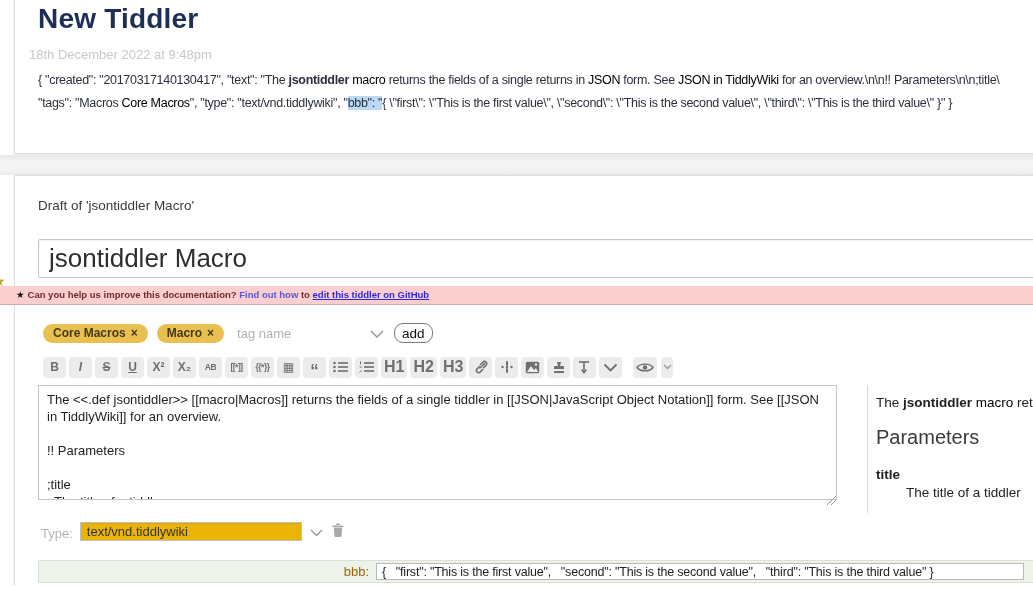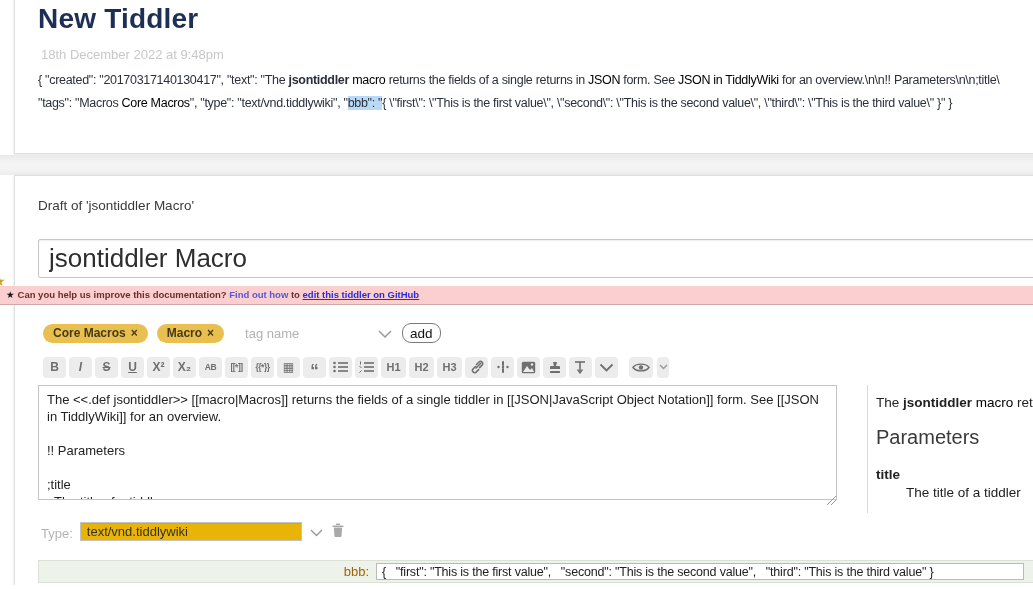--- a/index.html
+++ b/index.html
@@ -13,64 +13,64 @@
     border:1px solid #dedede; box-shadow:0 1px 3px rgba(0,0,0,.10);
   }
   .card1 { top:-6px; height:160px; }
   .band { position:absolute; left:0; top:155px; width:1033px; height:20px;
           background:linear-gradient(#e9e9e9,#f4f4f4 35%,#f4f4f4 70%,#ececec); }
   .card2 { top:175px; height:430px; }
 
   
   .h1-title { position:absolute; left:23px; top:8px; font-size:28px; font-weight:600;
               color:#1e2f55; letter-spacing:.2px; }
-  .subtitle { position:absolute; left:26px; top:52px; font-size:13px; color:#c8c8c8; }
+  .subtitle { position:absolute; left:14px; top:52px; font-size:13px; color:#c8c8c8; }
   .jsonline { position:absolute; left:23px; white-space:nowrap; font-size:12.5px;
               letter-spacing:-.3px; color:#2b303b; }
   .jl1 { top:78px; } .jl2 { top:101px; }
   .lnk { color:#000000; text-decoration:none; cursor:pointer; }
   .hl { background:#b9d9f7; }
 
   
   .draft-label { position:absolute; left:23px; top:22px; font-size:13.5px; color:#3a3a3a; }
   .title-input { position:absolute; left:23px; top:63px; width:1070px; height:39px;
                  border:1px solid #c6c6c6; border-radius:2px; background:#fff;
                  box-shadow:inset 0 1px 2px rgba(0,0,0,.07);
                  font-family:inherit; font-size:26px; color:#2e2e2e; padding:0 10px; }
   .gold-star { position:absolute; left:-7px; top:273px; font-size:14px; color:#c9a227; z-index:5; }
   .banner { position:absolute; left:0; top:286px; width:1033px; height:19px; z-index:4;
             background:#fbcfcf; border-bottom:1px solid #d2a9a9;
             font-size:9.5px; font-weight:600; color:#6d2c2c; line-height:18px;
-            padding-left:6px; white-space:nowrap; }
+            padding-left:16px; white-space:nowrap; }
   .banner .star { color:#1a1a1a; margin-right:3px; font-weight:400; }
   .banner a { cursor:pointer; }
   .banner .b-link1 { color:#5558d9; text-decoration:none; }
   .banner .b-link2 { color:#2b2bda; text-decoration:underline; }
 
   
   .tags-row { position:absolute; left:28px; top:146px; height:22px; display:flex; align-items:center; }
   .pill { display:inline-flex; align-items:center; height:19px; border-radius:10px;
           background:#e9c050; color:#45391a; font-size:12px; font-weight:600;
           padding:0 10px; margin-right:9px; cursor:pointer; }
   .pill .x { margin-left:5px; font-weight:600; }
   .tag-input { border:none; outline:none; font-family:inherit; font-size:13px; width:75px;
-               color:#333; background:transparent; margin-left:12px; }
+               color:#333; background:transparent; margin-left:4px; }
   .tag-input::placeholder { color:#b2b2b2; }
   .tag-chevron { margin-left:58px; margin-right:10px; }
   .add-btn { height:20px; padding:0 7px; border:1px solid #7b7b7b; border-radius:9px;
              background:#fdfdfd; font-family:inherit; font-size:13.5px; color:#111; cursor:pointer; }
 
   
   .toolbar { position:absolute; left:28px; top:180px; height:22px; display:flex; align-items:center; }
   .tb { height:21px; min-width:23px; margin-right:3px; border:none; border-radius:4px;
         background:#ececec; color:#6f6f6f; display:inline-flex; align-items:center;
         justify-content:center; font-family:inherit; font-size:12px; font-weight:700;
         cursor:pointer; padding:0 3px; }
   .tb.small { font-size:8.5px; letter-spacing:-.5px; }
-  .tb.h { font-size:11px; min-width:25px; }
+  .tb.h { font-size:16px; min-width:25px; }
   .tb .strike { text-decoration:line-through; }
   .tb .under { text-decoration:underline; }
   .tb.quote { font-size:17px; line-height:8px; padding-top:8px; }
   .tb.gap { margin-left:8px; }
   .tb.mini { min-width:12px; padding:0 1px; margin-left:1px; }
   .tb svg { display:block; }
 
   
   .body-edit { position:absolute; left:23px; top:209px; width:799px; height:115px;
                border:1px solid #c4c4c4; background:#fff; resize:none;

